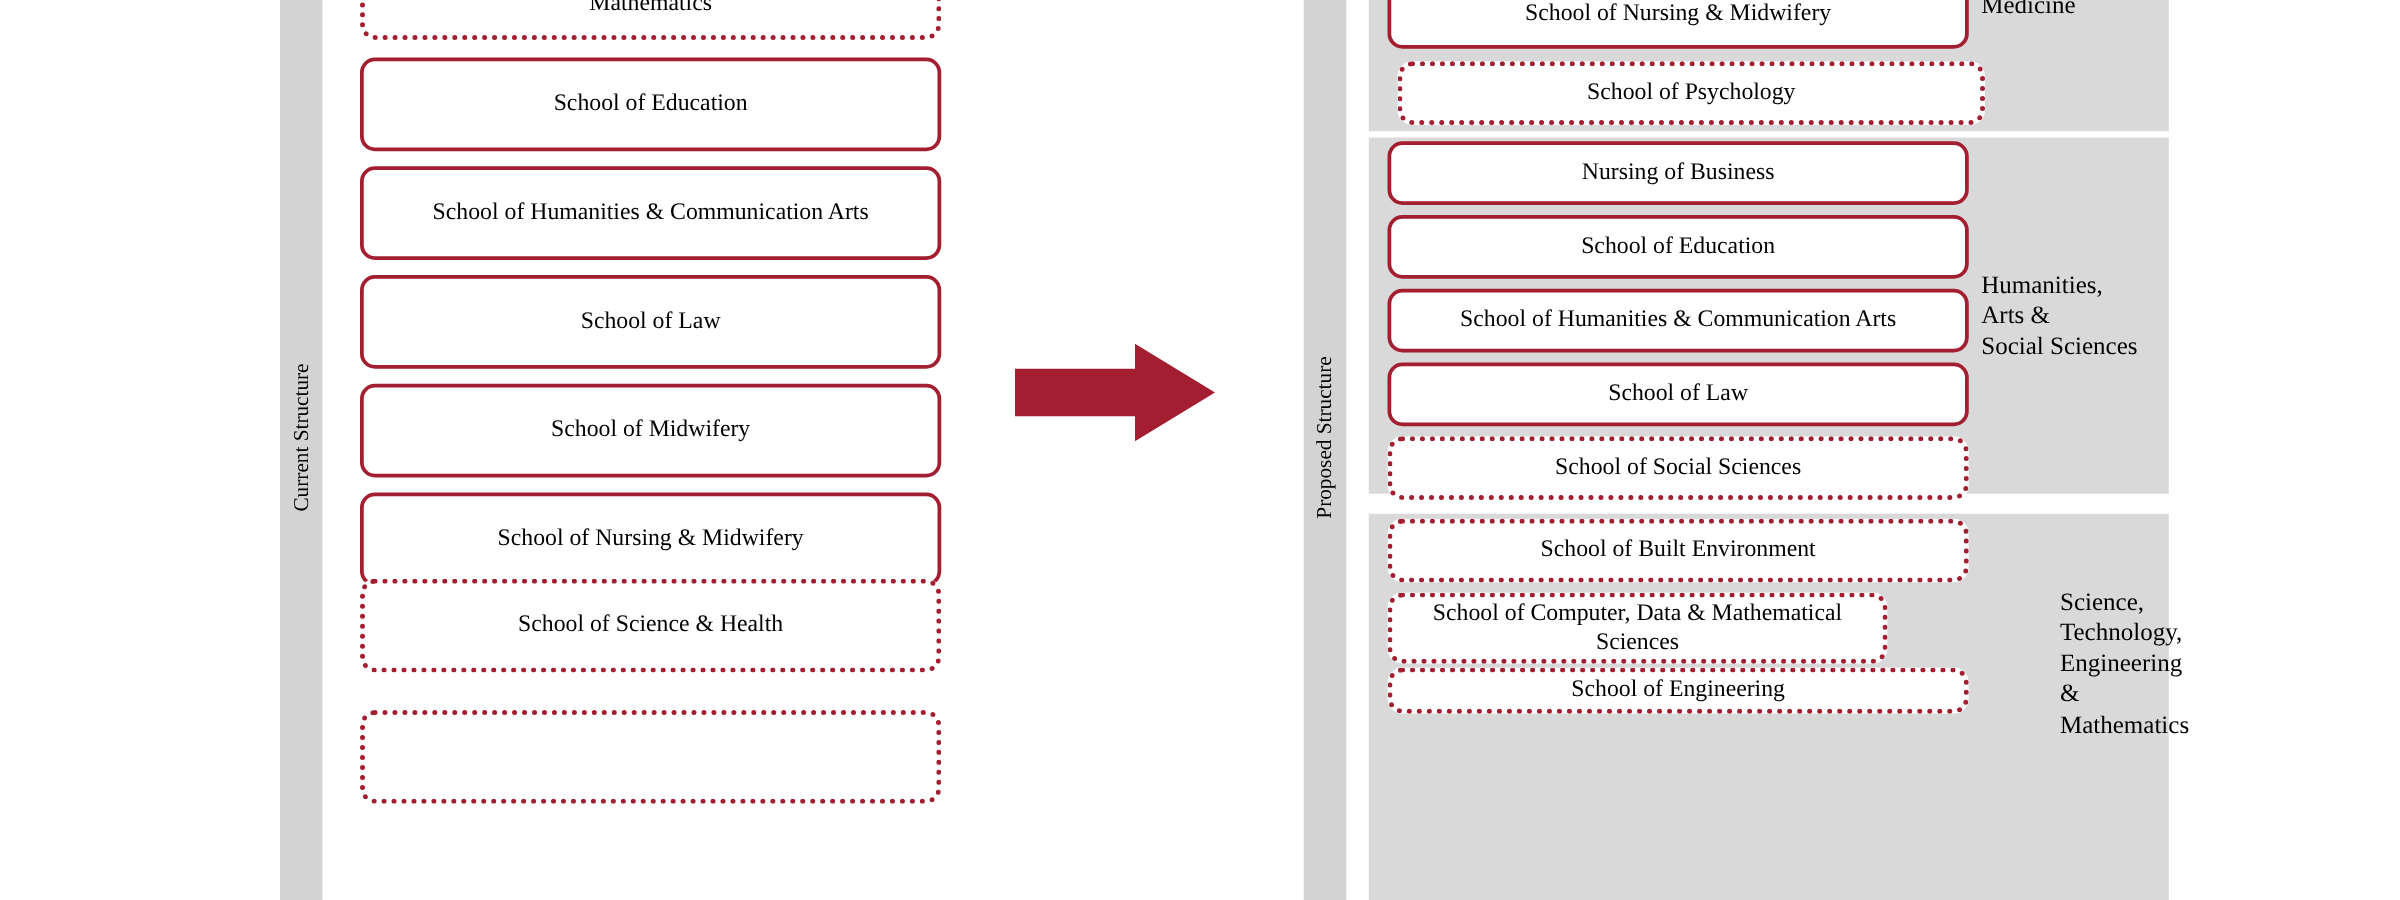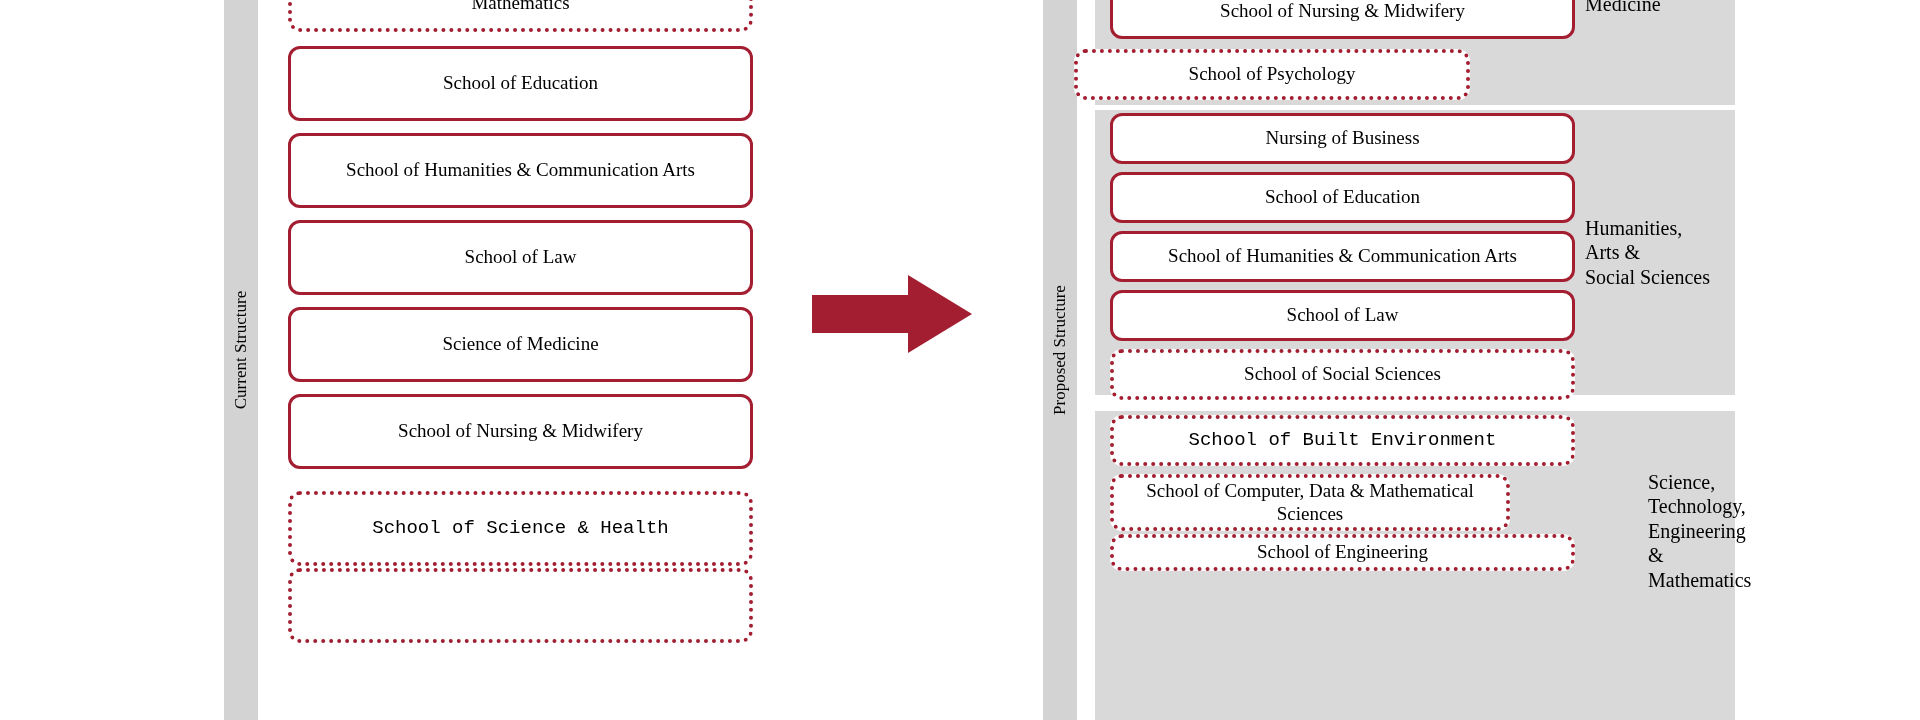--- a/index.html
+++ b/index.html
@@ -91,54 +91,54 @@
 
   <div class="rail" style="left:224px; top:-30px; height:760px;">
     <div class="rail-label">Current Structure</div>
   </div>
 
   <div id="current-boxes">
       <div class="box dotted" style="left: 288px; top: -26px; width: 465px; height: 58px;">Mathematics</div>
       <div class="box solid" style="left: 288px; top: 46px; width: 465px; height: 75px;">School of Education</div>
       <div class="box solid" style="left: 288px; top: 133px; width: 465px; height: 75px;">School of Humanities &amp; Communication Arts</div>
       <div class="box solid" style="left: 288px; top: 220px; width: 465px; height: 75px;">School of Law</div>
-      <div class="box solid" style="left: 288px; top: 307px; width: 465px; height: 75px;">Science of Medicine</div>
+      <div class="box solid" style="left: 288px; top: 307px; width: 465px; height: 75px;">School of Midwifery</div>
       <div class="box solid" style="left: 288px; top: 394px; width: 465px; height: 75px;">School of Nursing &amp; Midwifery</div>
-      <div class="box dotted" style="left: 288px; top: 491px; width: 465px; height: 75px; font-family: Liberation Mono, monospace;">School of Science &amp; Health</div>
+      <div class="box dotted" style="left: 288px; top: 463px; width: 465px; height: 75px;">School of Science &amp; Health</div>
       <div class="box dotted" style="left: 288px; top: 568px; width: 465px; height: 75px;"></div>
     </div>
 
   <div class="arrow">
     <svg width="160" height="78" viewBox="0 0 160 78" xmlns="http://www.w3.org/2000/svg">
       <polygon points="0,20 96,20 96,0 160,39 96,78 96,58 0,58" fill="#a31e30"></polygon>
     </svg>
   </div>
 
   <div class="rail" style="left:1043px; top:-30px; height:760px;">
     <div class="rail-label">Proposed Structure</div>
   </div>
 
   <div id="proposed-groups">
       <div class="group-panel" style="left: 1095px; top: -60px; width: 640px; height: 165px;"></div>
       <div class="group-label" style="left: 1585px; top: -8px; width: 150px;">Medicine</div>
       <div class="box solid" style="left: 1110px; top: -16px; width: 465px; height: 55px;">School of Nursing &amp; Midwifery</div>
-      <div class="box dotted" style="left: 1074px; top: 49px; width: 396px; height: 51px;">School of Psychology</div>
+      <div class="box dotted" style="left: 1118px; top: 49px; width: 470px; height: 51px;">School of Psychology</div>
       <div class="group-panel" style="left: 1095px; top: 110px; width: 640px; height: 285px;"></div>
       <div class="group-label" style="left: 1585px; top: 216px; width: 150px; font-family: Liberation Serif, serif;">Humanities,
 Arts &amp;
 Social Sciences</div>
       <div class="box solid" style="left: 1110px; top: 113px; width: 465px; height: 51px;">Nursing of Business</div>
       <div class="box solid" style="left: 1110px; top: 172px; width: 465px; height: 51px;">School of Education</div>
       <div class="box solid" style="left: 1110px; top: 231px; width: 465px; height: 51px;">School of Humanities &amp; Communication Arts</div>
       <div class="box solid" style="left: 1110px; top: 290px; width: 465px; height: 51px;">School of Law</div>
       <div class="box dotted" style="left: 1110px; top: 349px; width: 465px; height: 51px;">School of Social Sciences</div>
       <div class="group-panel" style="left: 1095px; top: 411px; width: 640px; height: 309px;"></div>
       <div class="group-label" style="left: 1648px; top: 470px; width: 150px;">Science,
 Technology,
 Engineering
 &amp;
 Mathematics</div>
-      <div class="box dotted" style="left: 1110px; top: 415px; width: 465px; height: 51px; font-family: Liberation Mono, monospace;">School of Built Environment</div>
+      <div class="box dotted" style="left: 1110px; top: 415px; width: 465px; height: 51px;">School of Built Environment</div>
       <div class="box dotted" style="left: 1110px; top: 474px; width: 400px; height: 57px;">School of Computer, Data &amp; Mathematical Sciences</div>
       <div class="box dotted" style="left: 1110px; top: 534px; width: 465px; height: 37px;">School of Engineering</div>
     </div>
 
 </div>
 
 </body></html>

